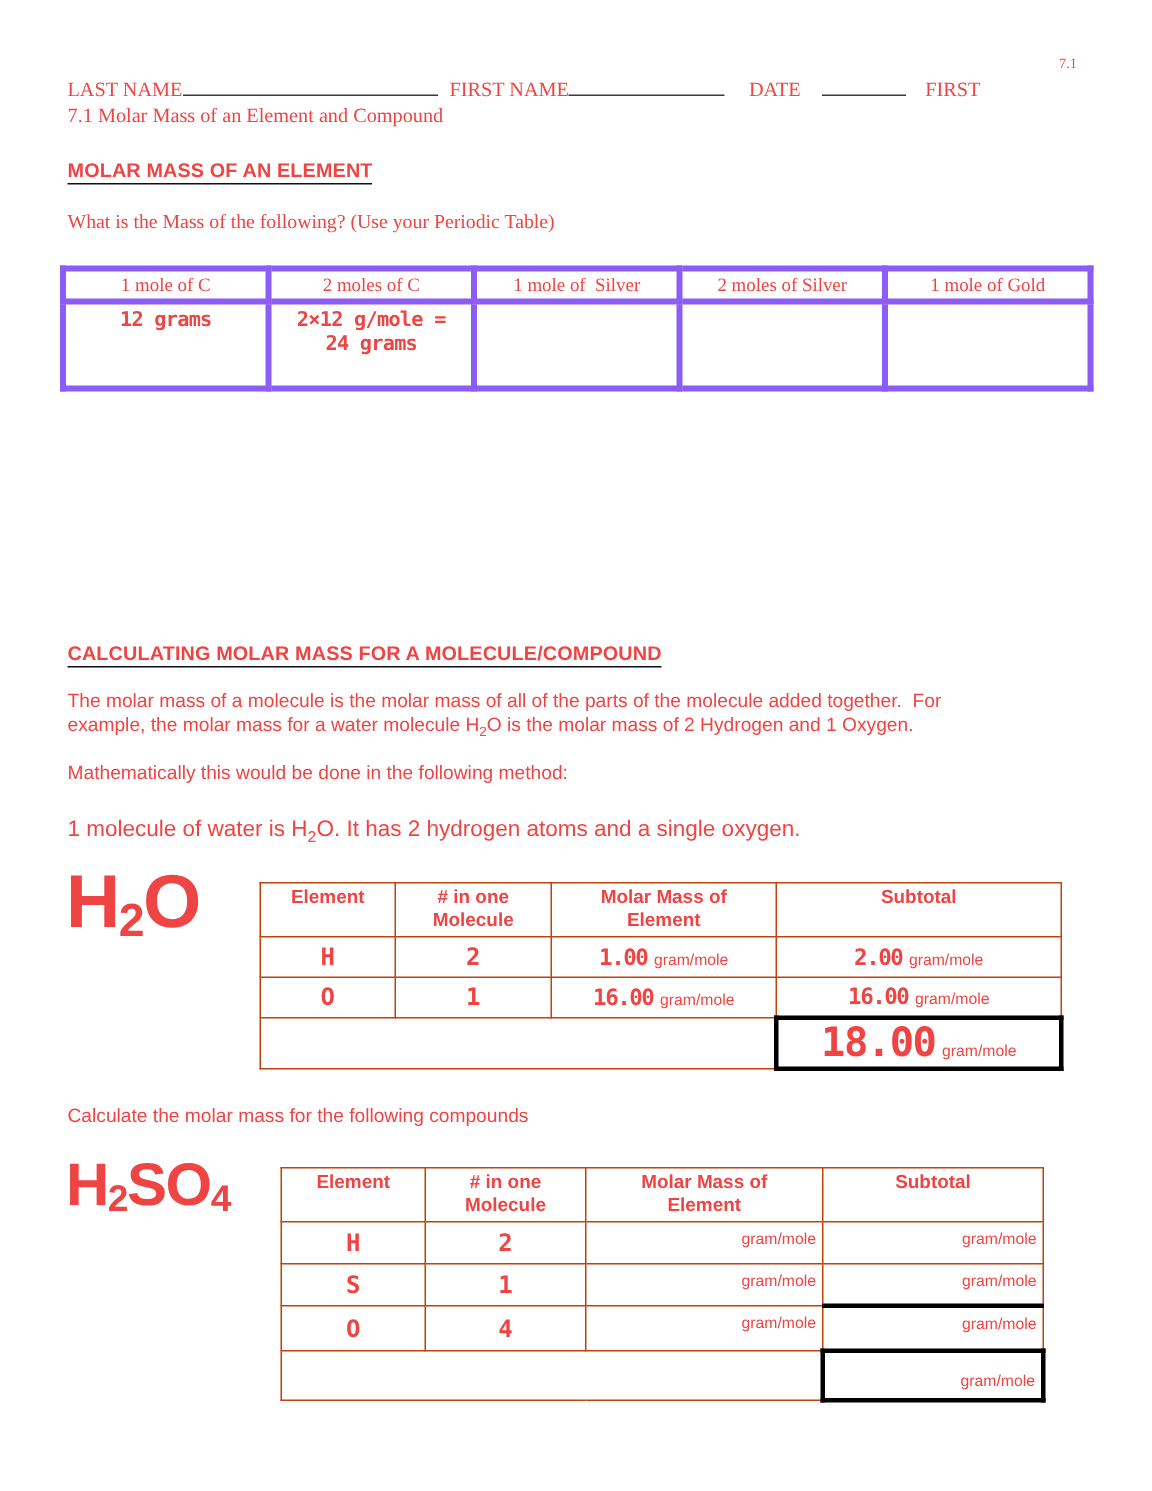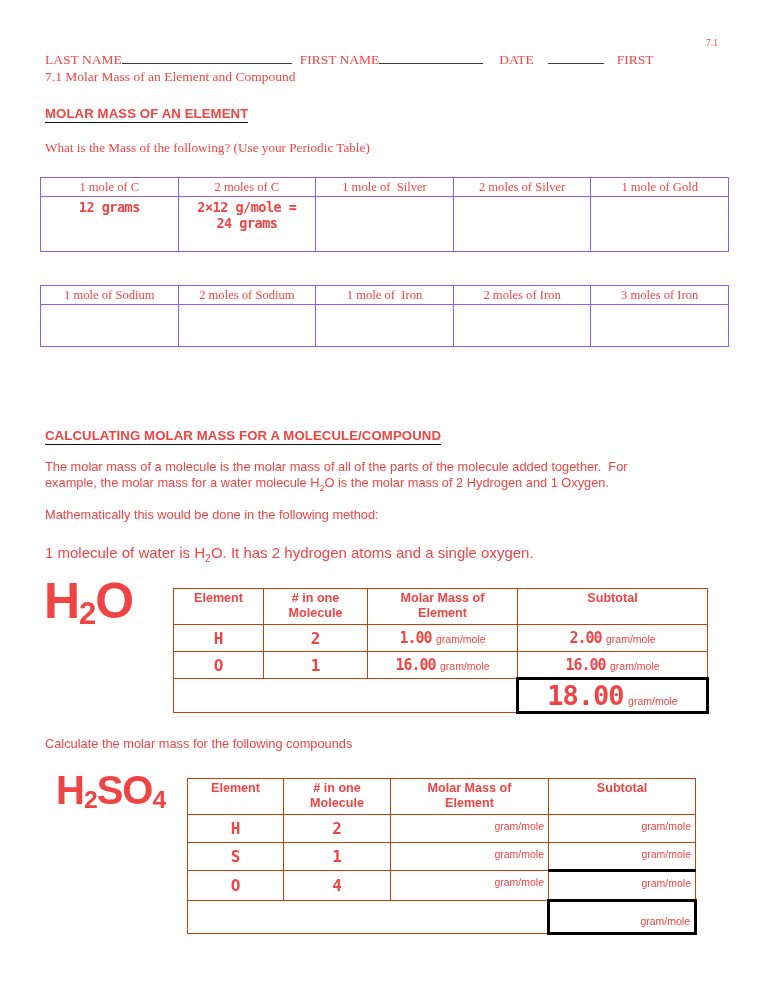--- a/index.html
+++ b/index.html
@@ -25,41 +25,41 @@
 
   .sec-heading { font-weight:700; font-size:13.2px; letter-spacing:.1px; }
   .sec-heading span { display:inline-block; border-bottom:1.8px solid #111; padding-bottom:1px; }
   .h1pos { left:45px; top:106px; }
   .h2pos { left:45px; top:428px; }
 
   .prompt { left:45px; top:140px; font-size:13.2px; }
 
   
   .t5 { position:absolute; left:40px; width:689px; border-collapse:collapse; table-layout:fixed; }
-  .t5 th, .t5 td { border:1px solid #8b5cf6; padding:0; }
+  .t5 th, .t5 td { border:4px solid #8b5cf6; padding:0; }
   .t5 th { font-family:"Liberation Serif", serif; font-weight:400; font-size:12.6px; height:18px; text-align:center; white-space:pre; }
   .t5 td { text-align:center; vertical-align:top;margin-left:42px; }
   .tbl1 { top:177px; }
   .tbl1 td { height:52px; padding-top:2px; }
   .tbl2 { top:285px; }
   .tbl2 td { height:41px; }
   .ans { font-size:13.5px; letter-spacing:-0.5px; }
 
   
   .para { left:45px; top:459px; font-size:12.8px; line-height:15.6px; }
   .line { white-space:pre; }
   .mline { left:45px; top:507px; font-size:12.8px; white-space:pre; }
   .wline { left:45px; top:544px; font-size:15px; white-space:pre; }
   .cline { left:45px; top:736px; font-size:12.8px; white-space:pre; }
   sub { font-size:70%; }
 
   
   .formula { font-weight:700; line-height:1; letter-spacing:-1px; }
   .f-h2o { left:44px; top:576px; font-size:50px; }
-  .f-h2so4 { left:56px; top:770px; font-size:40px; }
+  .f-h2so4 { left:44px; top:770px; font-size:40px; }
   .formula .fsub { position:relative; top:0.18em; font-size:62%; }
 
   
   .ct { position:absolute; border-collapse:collapse; table-layout:fixed; }
   .ct th, .ct td { border:1px solid #c2410c; padding:0; }
   .ct th { font-weight:700; font-size:12.6px; line-height:15px; text-align:center; vertical-align:top; white-space:pre-line; padding-top:2px; }
   .ct tr.hdr { height:36px; }
   .ct td { text-align:center; vertical-align:middle; }
   .el { font-size:16px; }
   .val { font-size:15px; letter-spacing:-1px; }
@@ -113,38 +113,20 @@
         <div class="gap"></div>
         <div class="hw ans">24 grams</div>
       </td>
       <td></td>
       <td></td>
       <td></td>
     </tr>
   </tbody>
     </table>
 
-  <table class="t5 tbl2">
-    <tbody>
-        <tr>
-      <th>1 mole of Sodium</th>
-      <th>2 moles of Sodium</th>
-      <th>1 mole of  Iron</th>
-      <th>2 moles of Iron</th>
-      <th>3 moles of Iron</th>
-    </tr>
-    <tr>
-      <td></td>
-      <td></td>
-      <td></td>
-      <td></td>
-      <td></td>
-    </tr>
-  </tbody>
-    </table>
 
   <div class="abs sec-heading h2pos"><span>CALCULATING MOLAR MASS FOR A MOLECULE/COMPOUND</span></div>
 
   <div class="abs para">
     <div class="line">The molar mass of a molecule is the molar mass of all of the parts of the molecule added together.  For</div>
     <div class="line"><span>example, the molar mass for a water molecule H</span><sub>2</sub><span>O is the molar mass of 2 Hydrogen and 1 Oxygen.</span></div>
   </div>
 
   <div class="abs mline">Mathematically this would be done in the following method:</div>
 

